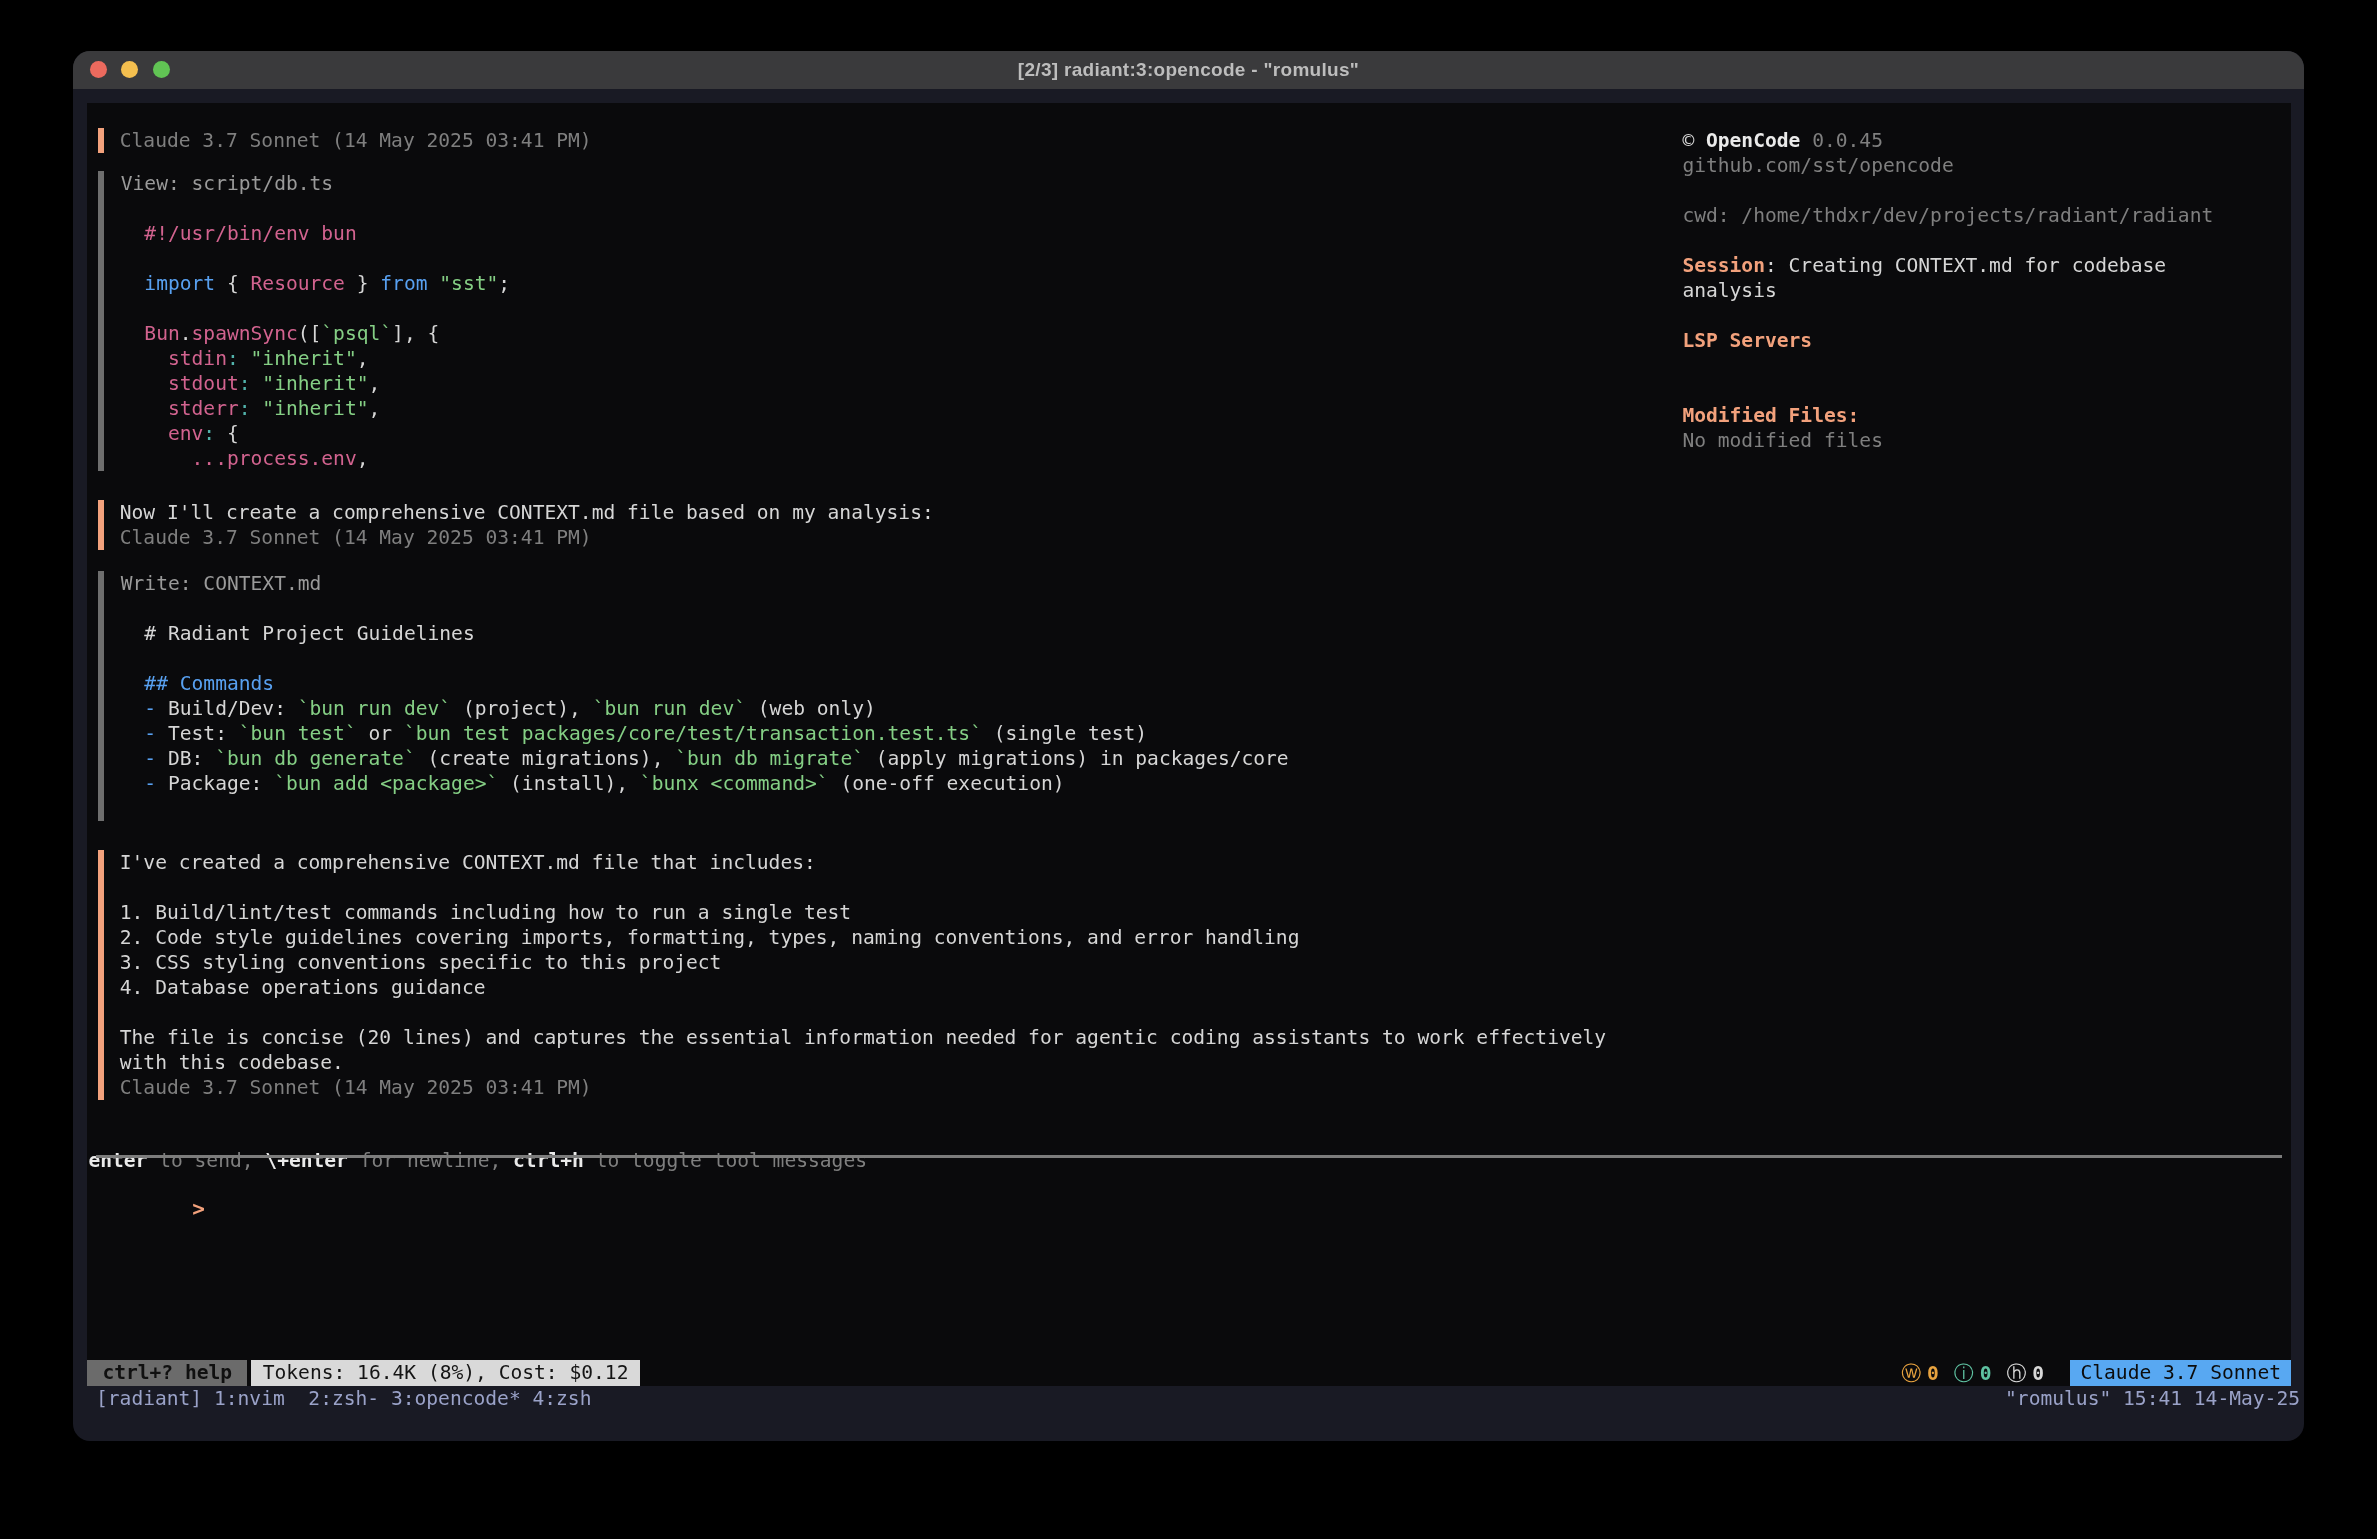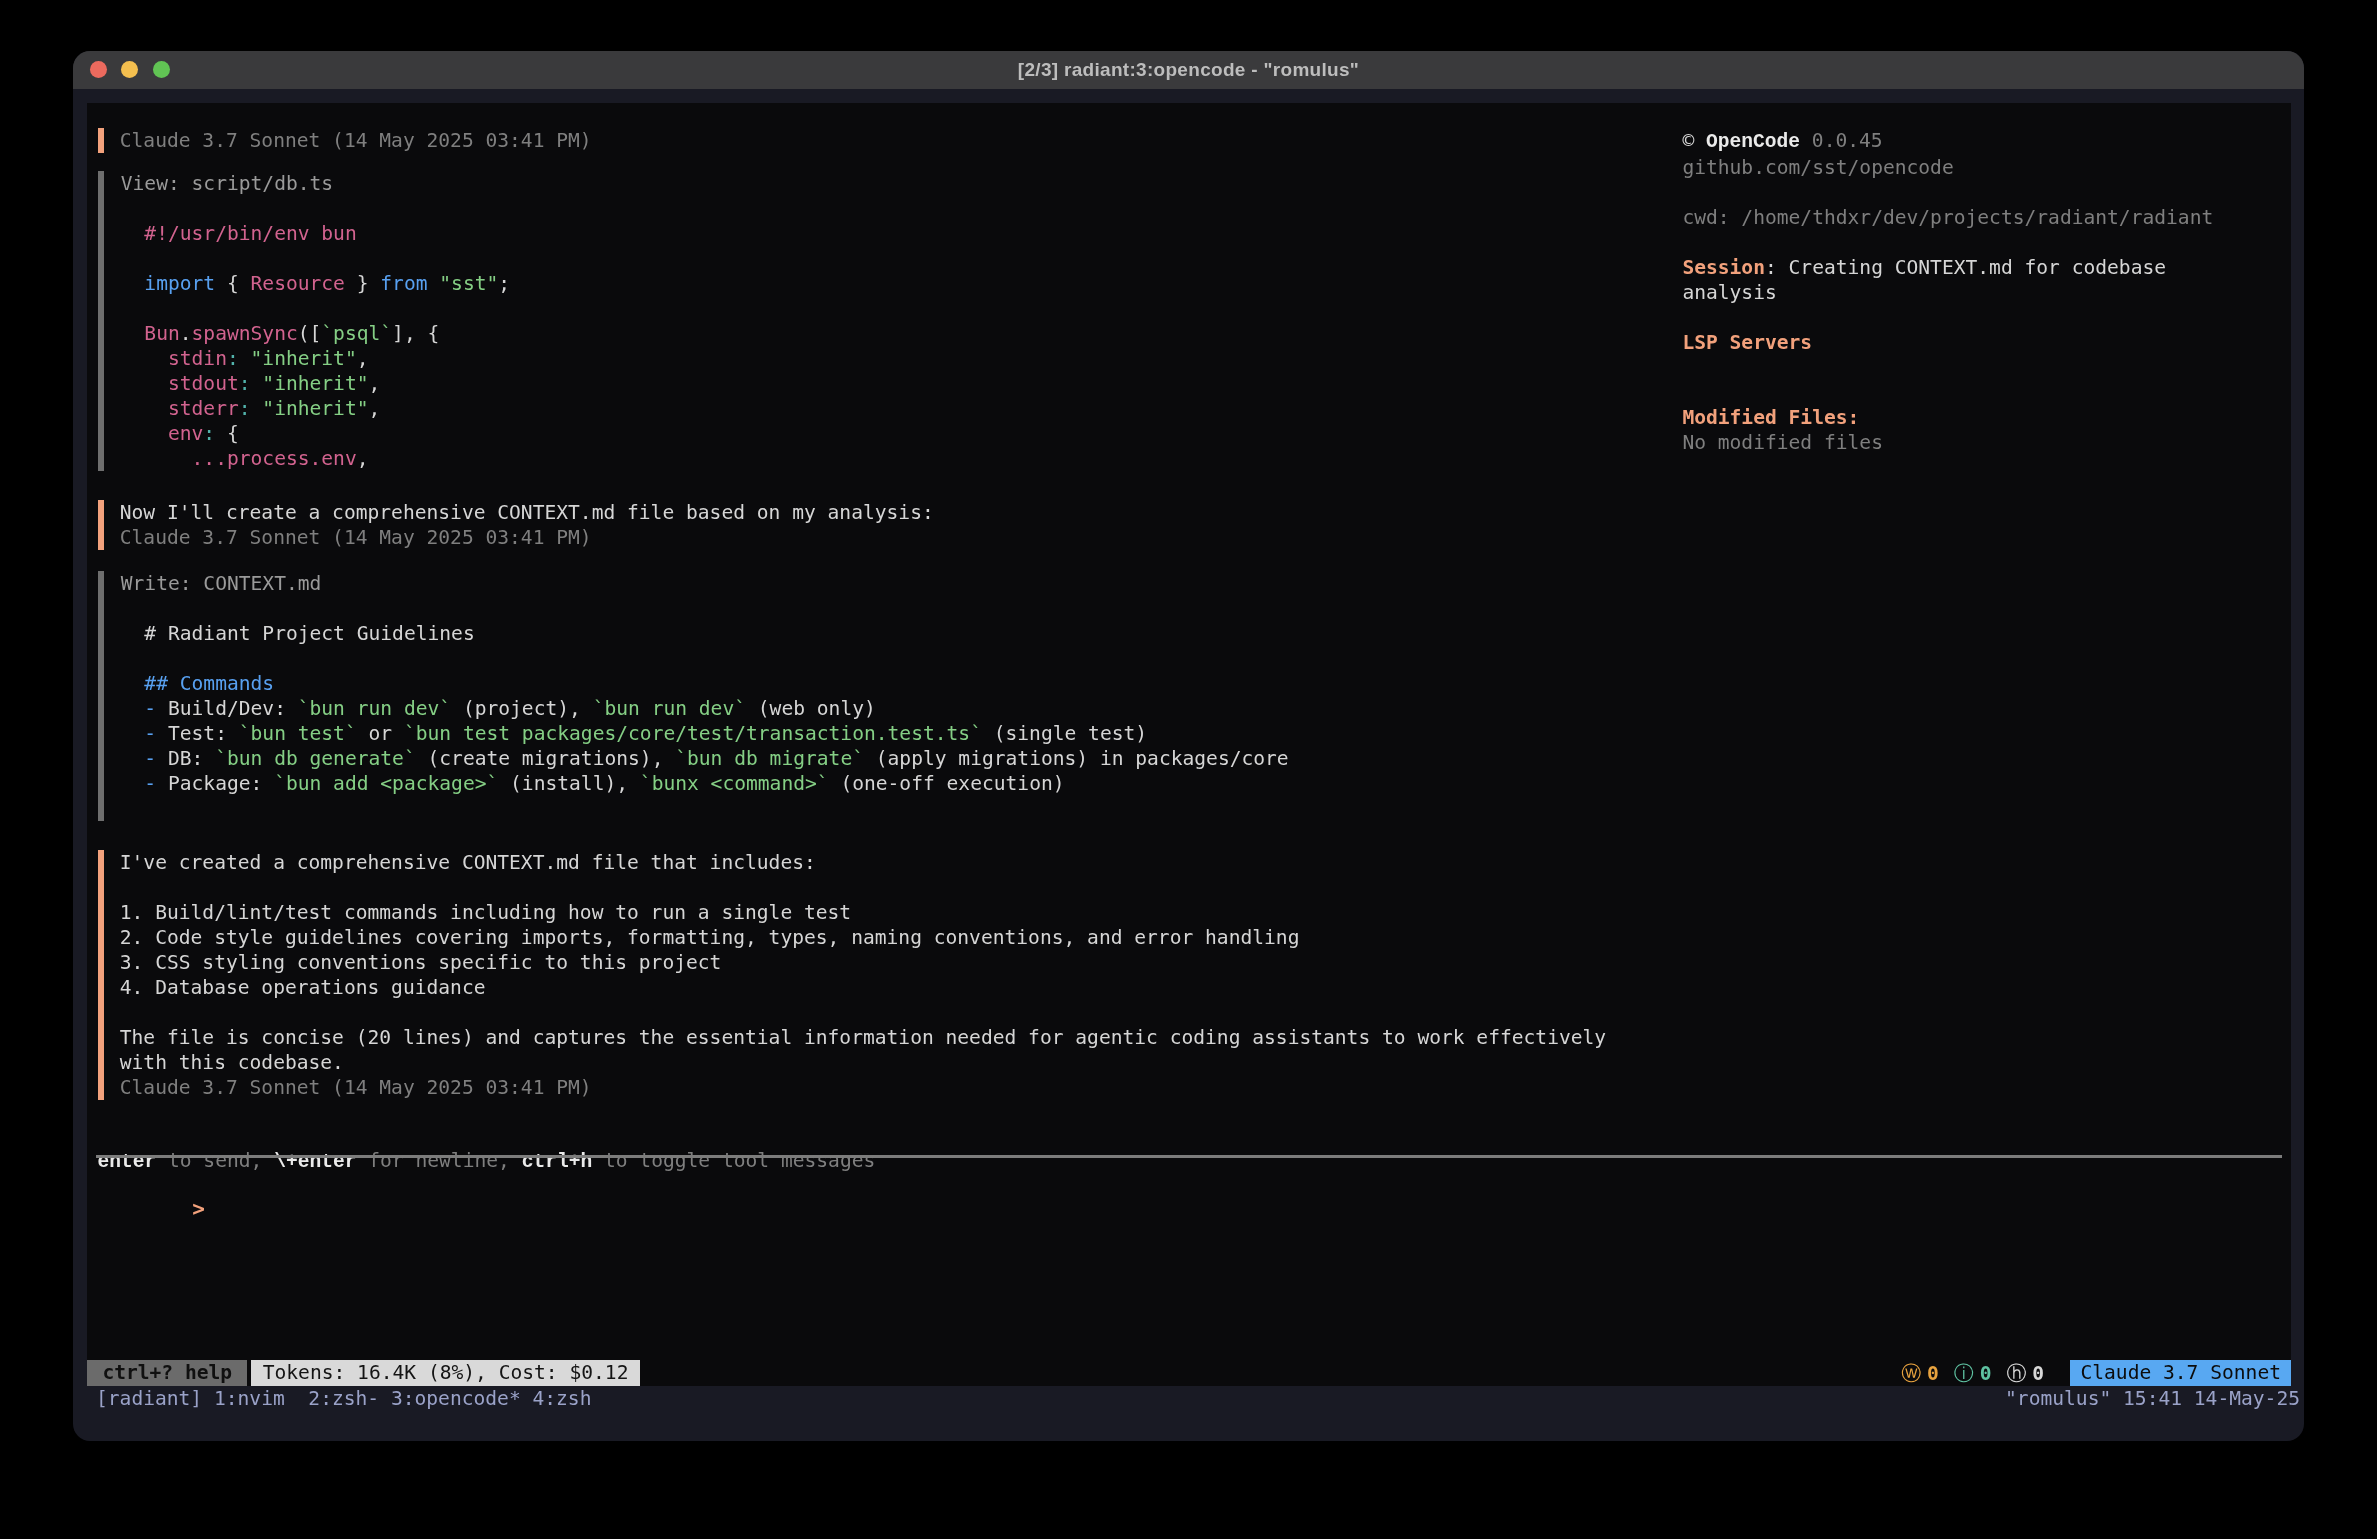--- a/index.html
+++ b/index.html
@@ -34,25 +34,25 @@
   .tl{white-space:pre;font-size:19.6px;line-height:25px;min-height:25px;color:#d6d6d6;}
   .wrapline{white-space:pre-wrap;font-size:19.6px;line-height:25px;color:#d6d6d6;}
   .s-fg{color:#d6d6d6;}
   .s-dim{color:#7f7f7f;}
   .s-gray{color:#9a9a9a;}
   .s-pink{color:#d2638f;}
   .s-blue{color:#58a0f0;}
   .s-green{color:#85cf85;}
   .s-teal{color:#52b3ac;}
   .s-orange{color:#f2a17c;font-weight:bold;}
-  .s-boldfg{color:#eaeaea;font-weight:bold;font-family:Liberation Mono, monospace;}
+  .s-boldfg{color:#eaeaea;font-weight:bold;}
   .content{position:absolute;left:0;top:25px;width:1592px;}
   .block{margin-left:10.4px;border-left:6.5px solid #6e6e6e;padding-left:17px;}
   .block.accent{border-left-color:#f2a17c;padding-left:16px;}
-  .hintrow{padding-left:10px;margin-top:48px;}
+  .hintrow{padding-left:1px;margin-top:48px;}
   .divider{margin:5.2px 9px 0 9px;height:2.6px;background:#7c7c7c;}
   .promptrow{padding-left:10.4px;margin-top:14.4px;}
   .prompt-caret{font-size:21px;}
   
   .sidebar{position:absolute;left:1595px;top:25px;width:574px;}
   
   .statusrow{
     position:absolute;left:0;bottom:0;width:100%;height:26px;
     display:flex;align-items:stretch;font-size:19.6px;
   }

